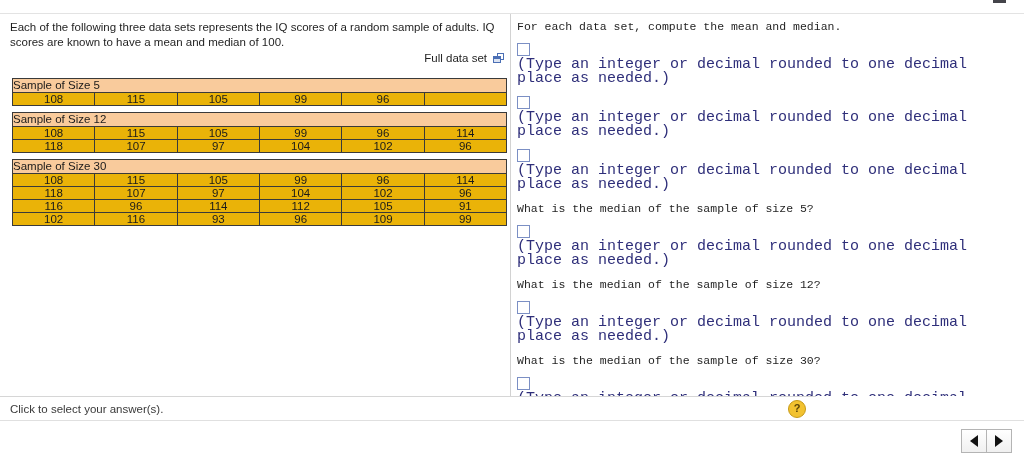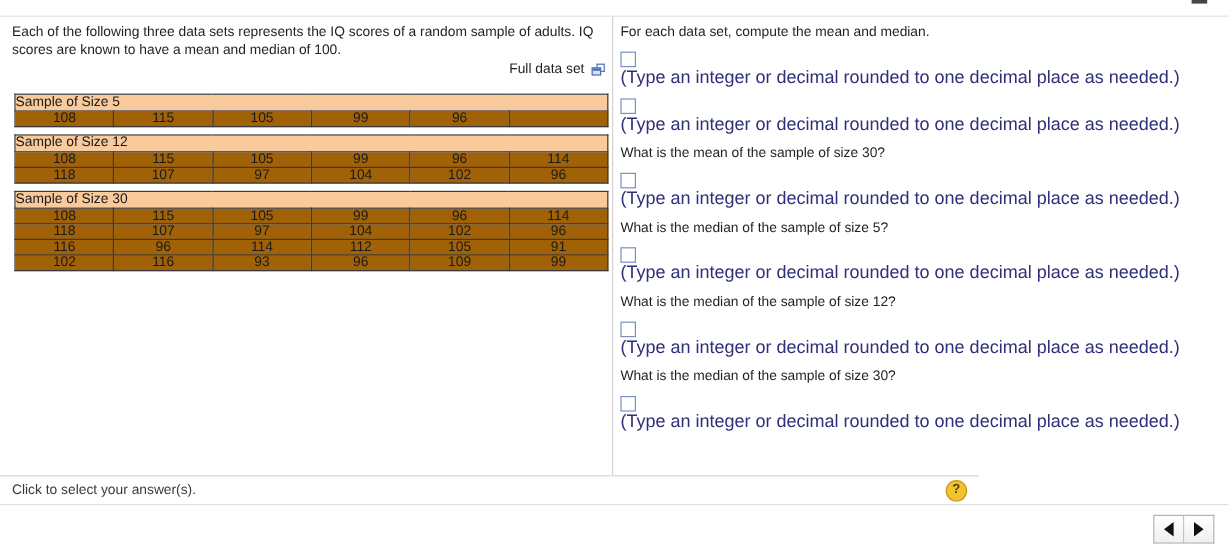--- a/index.html
+++ b/index.html
@@ -130,32 +130,33 @@
     text-align: left;
   }
   .data-table td {
     border: 1px solid #3a3a3a;
     font-size: 11.5px;
     color: #1a1a1a;
     height: 12px;
     line-height: 12px;
     padding: 0;
     text-align: center;
-    background: #a16207;
+    background: #eab308;
   }
   #table-size-5  { top: 64px; }
   #table-size-12 { top: 98px; }
   #table-size-30 { top: 145px; }
 
   
   #right-pane {
     position: absolute;
     left: 511px; top: 0;
     width: 513px; height: 382px;
     overflow: hidden;
+    font-family: Liberation Mono, monospace;
   }
   #question-flow {
     position: absolute;
     left: 6px; top: 6px;
     width: 500px;
   }
   .q-line {
     font-size: 11.5px;
     line-height: 14px;
     color: #1f1f1f;
@@ -357,21 +358,20 @@
     <div id="question-flow">
 
       <p class="q-line tight">For each data set, compute the mean and median.</p>
 
       <div class="answer-box"></div>
       <p class="hint">(Type an integer or decimal rounded to one decimal place as needed.)</p>
 
       <div class="answer-box"></div>
       <p class="hint">(Type an integer or decimal rounded to one decimal place as needed.)</p>
 
-      <p class="q-line tight">What is the mean of the sample of size 30?</p>
       <div class="answer-box"></div>
       <p class="hint">(Type an integer or decimal rounded to one decimal place as needed.)</p>
 
       <p class="q-line tight">What is the median of the sample of size 5?</p>
       <div class="answer-box"></div>
       <p class="hint">(Type an integer or decimal rounded to one decimal place as needed.)</p>
 
       <p class="q-line tight">What is the median of the sample of size 12?</p>
       <div class="answer-box"></div>
       <p class="hint">(Type an integer or decimal rounded to one decimal place as needed.)</p>

